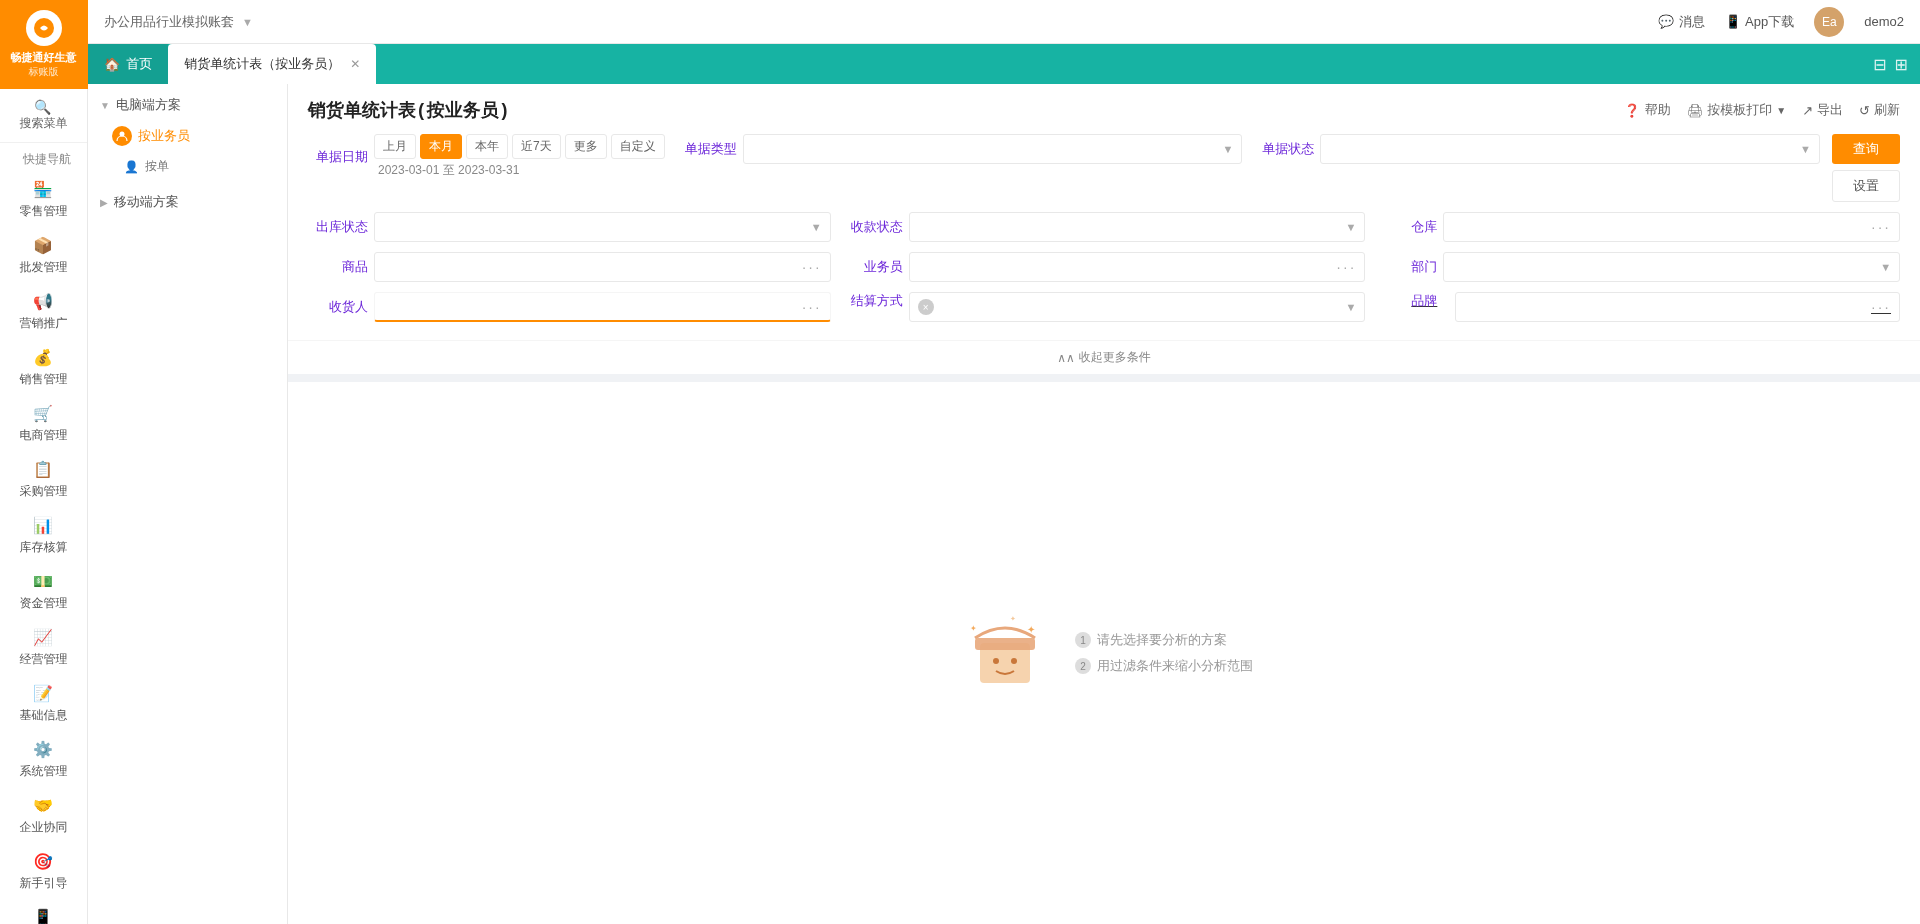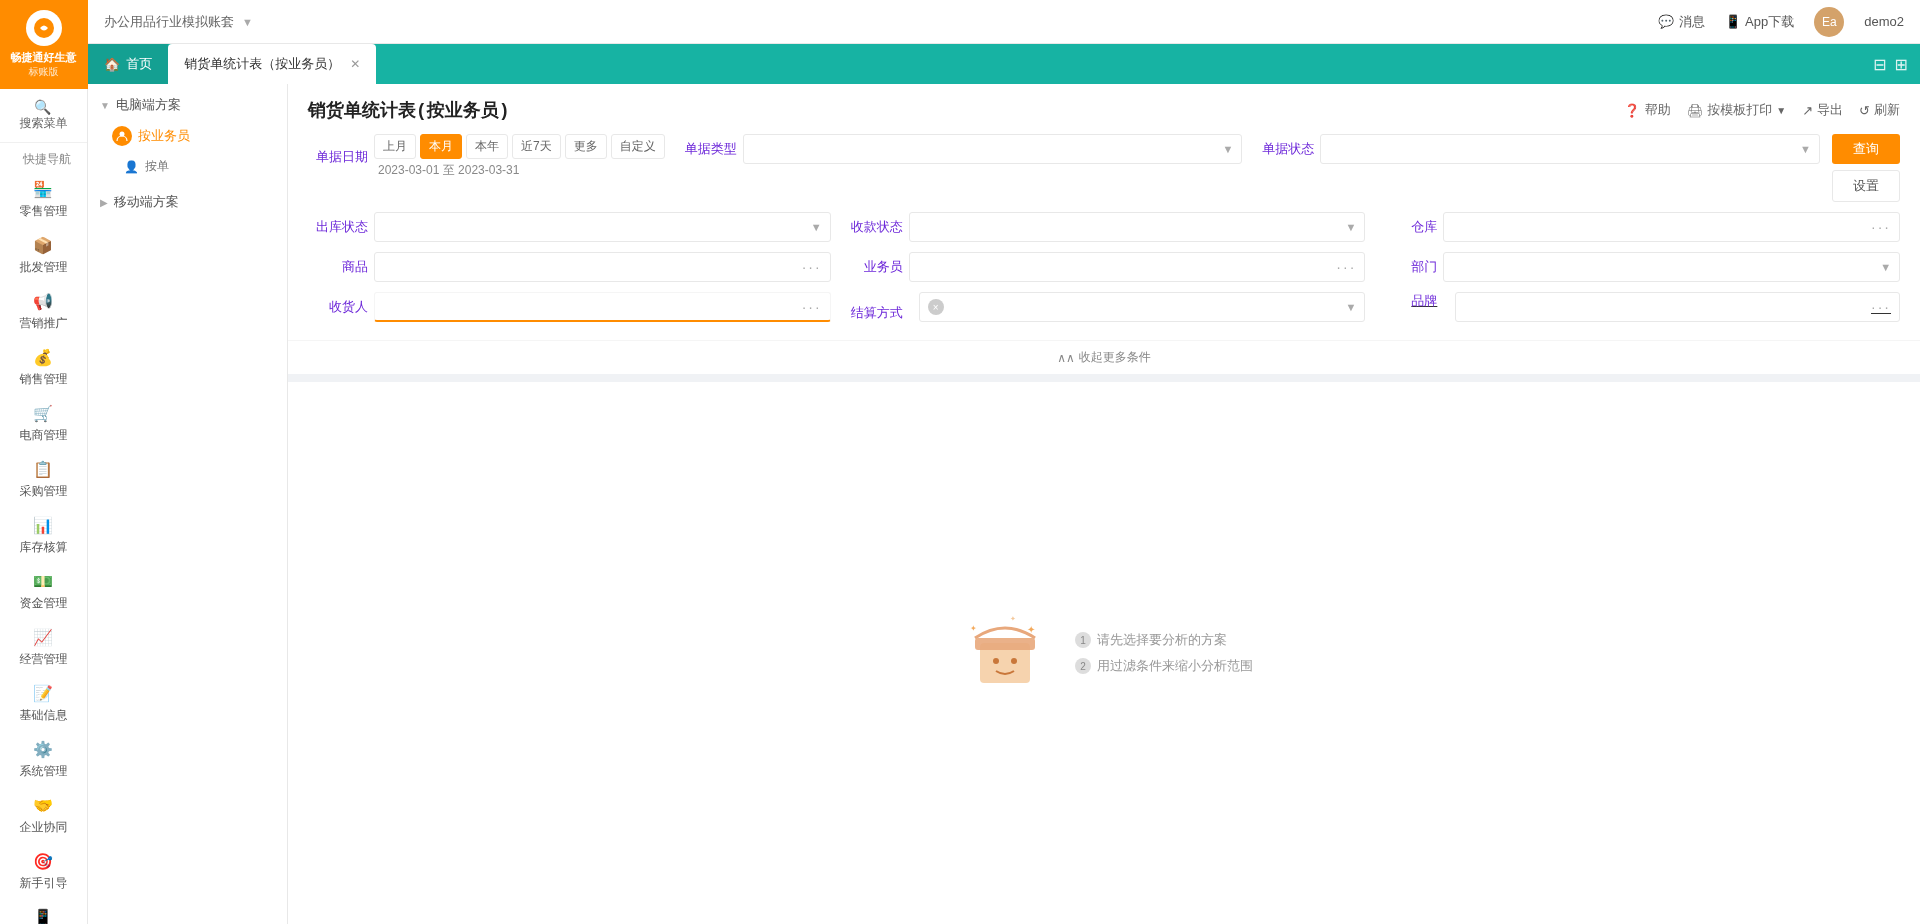--- a/index.html
+++ b/index.html
@@ -723,21 +723,21 @@
         </div>
 
         <div style="display:flex; gap:12px; align-items:center; margin-bottom:6px;">
           <div style="display:flex; align-items:center; gap:6px; flex:1;">
             <span class="filter-label">收货人</span>
             <div class="select-field" style="flex:1; border: 1px solid #f5f5f5; border-bottom: 2px solid #ff8c00; background:transparent;">
               <input type="text" style="flex: 1 1 0%; border: none; outline: none; font-size: 13px; background: transparent;">
               <span class="sel-dots">···</span>
             </div>
           </div>
-          <div style="display:flex; align-items:flex-end; gap:16px; flex:1;">
+          <div style="display:flex; align-items:flex-start; gap:6px; flex:1;">
             <span class="filter-label">结算方式</span>
             <div class="select-field" style="flex:1;">
               <div class="clear-btn">×</div>
               <span class="sel-arrow">▼</span>
             </div>
           </div>
           <div style="display:flex; align-items:flex-start; gap:18px; flex:1;text-decoration:underline;">
             <span class="filter-label">品牌</span>
             <div class="select-field" style="flex:1;">
               <span></span>

